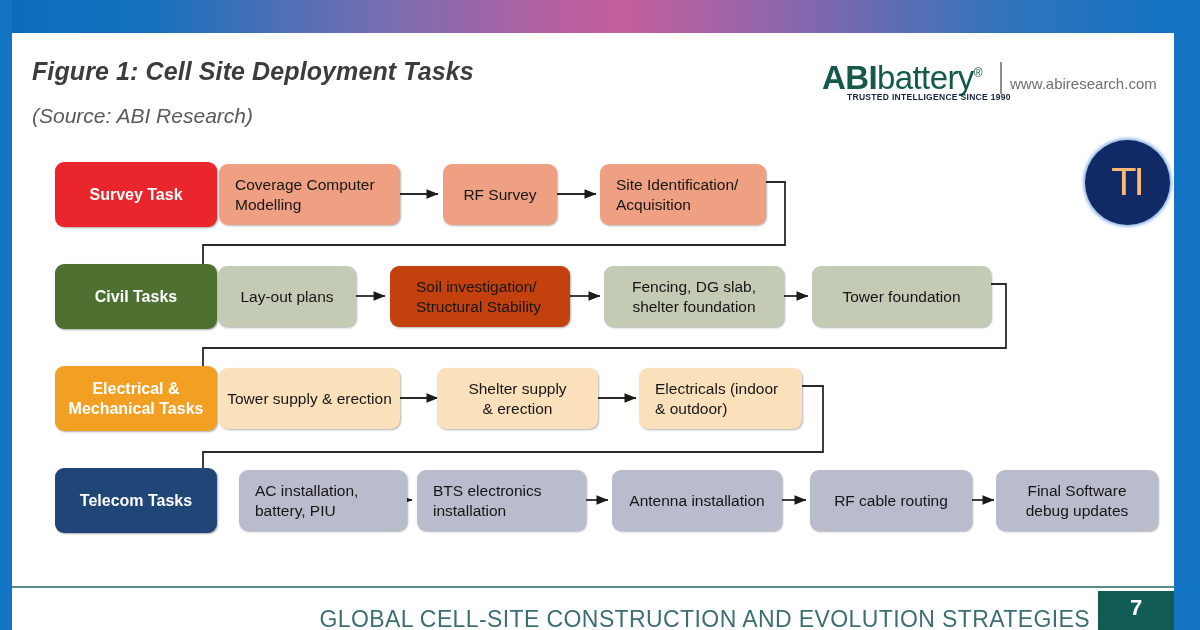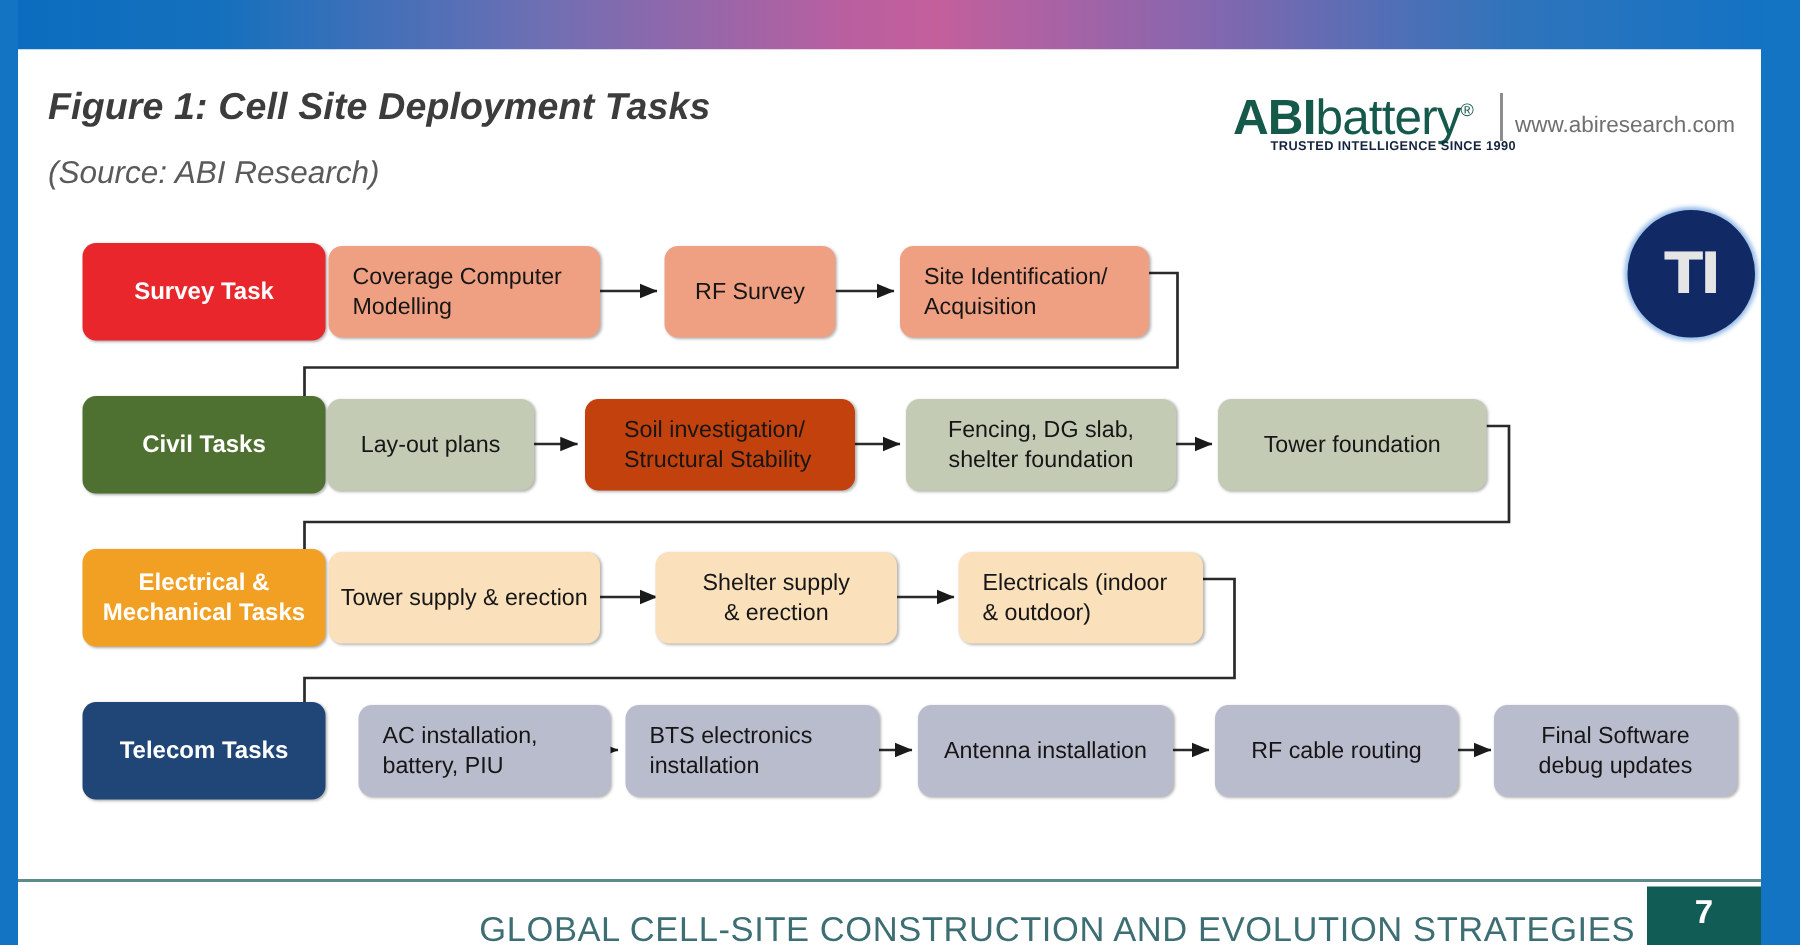--- a/index.html
+++ b/index.html
@@ -31,21 +31,21 @@
   .abi-reg{font-size:12px;vertical-align:super;}
   .abi-tag{position:absolute;left:58px;top:35px;font-size:8.5px;font-weight:bold;color:#14243f;
     letter-spacing:.3px;white-space:nowrap;}
   .abi-divider{position:absolute;left:1000px;top:62px;width:2px;height:32px;background:#8d8d8d;}
   .abi-url{position:absolute;left:1010px;top:75px;font-size:15px;color:#6f6f6f;white-space:nowrap;text-align:right;}
 
   
   .ti-badge{position:absolute;left:1085px;top:140px;width:85px;height:85px;border-radius:50%;
     background:#112a66;box-shadow:0 0 3px 2px rgba(60,130,210,.55);}
   .ti-badge span{position:absolute;left:0;top:50%;transform:translateY(-52%);width:85px;text-align:center;
-    color:#e5e5e5;font-size:38px;font-weight:bold;letter-spacing:-2px;font-family:"DejaVu Sans",sans-serif;}
+    color:#fdba74;font-size:38px;font-weight:normal;letter-spacing:-2px;font-family:"DejaVu Sans",sans-serif;}
 
   
   .diagram{position:absolute;left:0;top:0;width:1200px;height:630px;}
   .lbl{position:absolute;border-radius:9px;display:flex;align-items:center;justify-content:center;
     color:#ffffff;font-weight:bold;font-size:16px;text-align:center;line-height:1.2;
     box-shadow:1px 1px 2px rgba(0,0,0,.33);margin-left:23px;}
   .node{position:absolute;border-radius:9px;display:flex;align-items:center;
     font-size:15.5px;color:#161616;line-height:1.28;
     box-shadow:1px 1px 2px rgba(0,0,0,.3);box-sizing:border-box;}
   .node .txt{padding:0 0 0 16px;}

